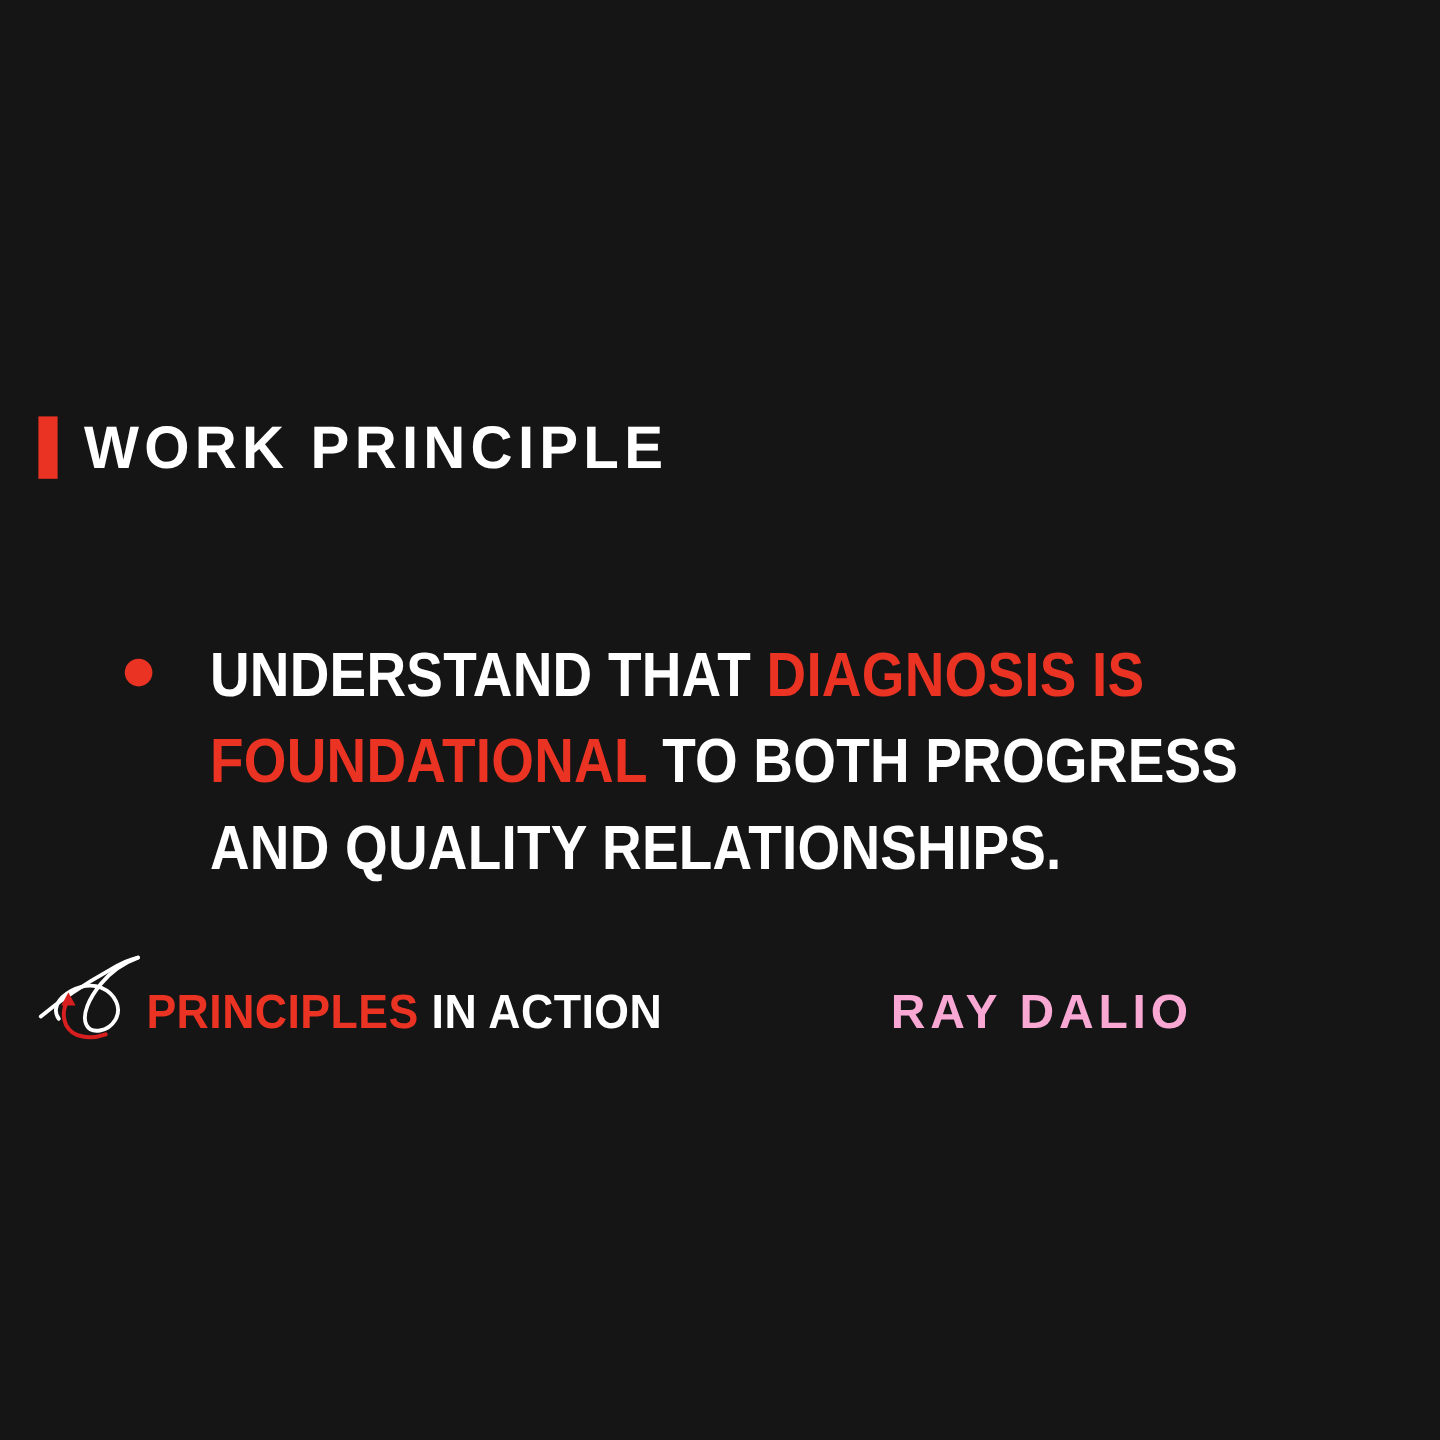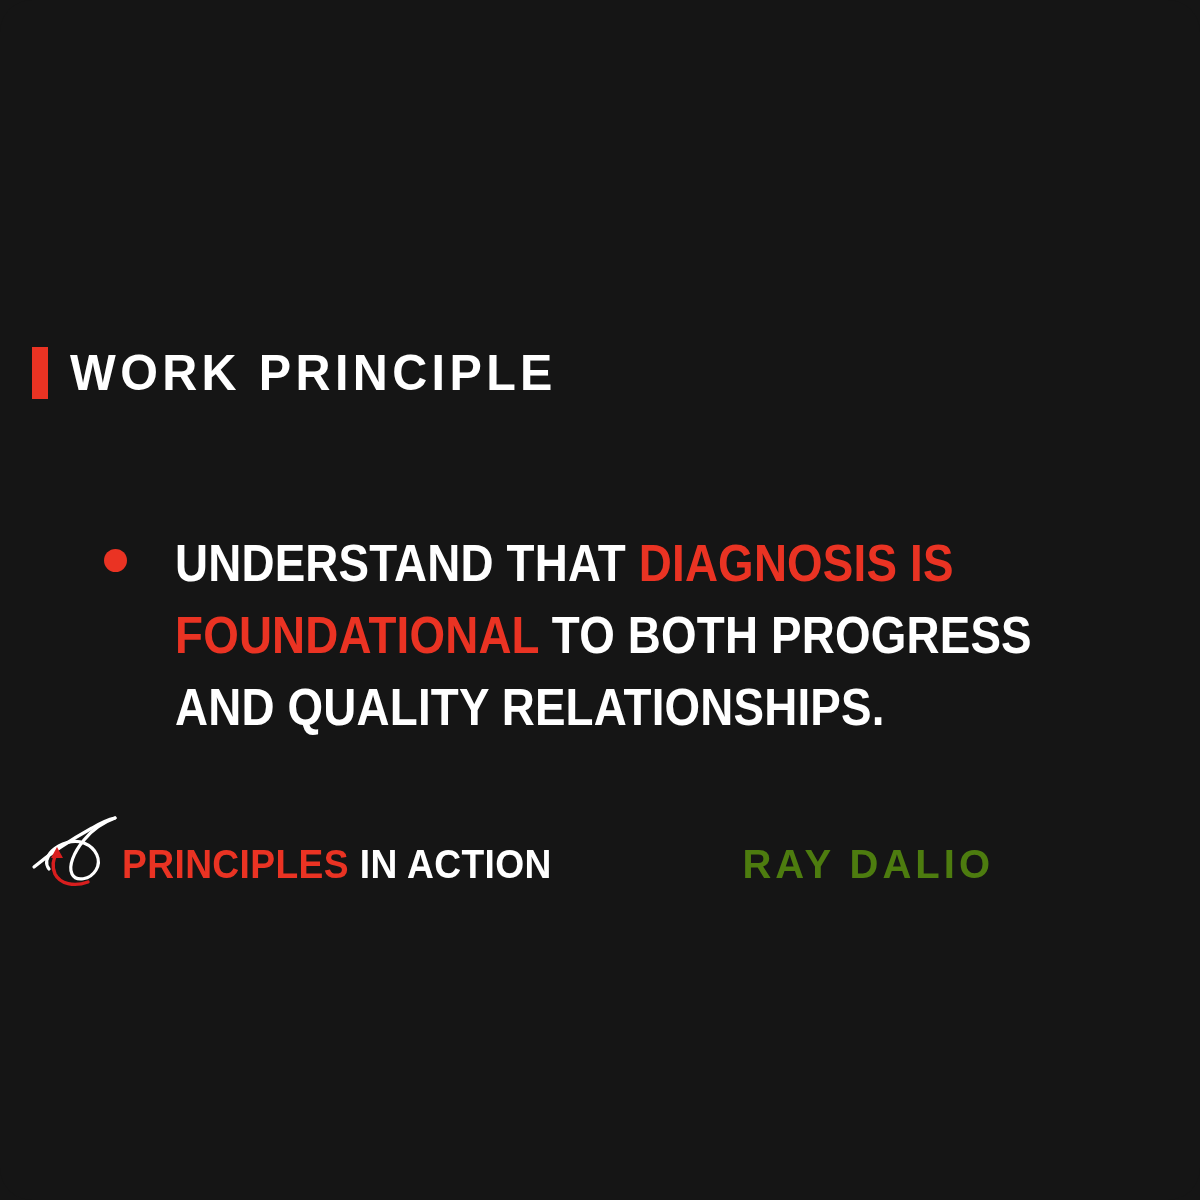--- a/index.html
+++ b/index.html
@@ -83,21 +83,21 @@
     white-space: nowrap;
   }
   .hl {
     color: #EA3323;
   }
 
   
   .footer {
     position: absolute;
     left: 0;
-    top: 812px;
+    top: 792px;
     width: 1044px;
     height: 80px;
   }
   .brand {
     position: absolute;
     left: 30px;
     top: 0px;
     display: flex;
     align-items: center;
     height: 80px;
@@ -126,21 +126,21 @@
   }
   .brand-secondary {
     color: #FFFFFF;
   }
   .author {
     position: absolute;
     right: 50px;
     top: 0px;
     height: 80px;
     line-height: 80px;
-    color: #4d7c0f;
+    color: #f9a8d4;
     font-family: "Liberation Sans", sans-serif;
     font-size: 40px;
     font-weight: bold;
     letter-spacing: 4px;
     white-space: nowrap;
     padding-top: 12px;
     box-sizing: border-box;
   }
 </style>
 </head>

